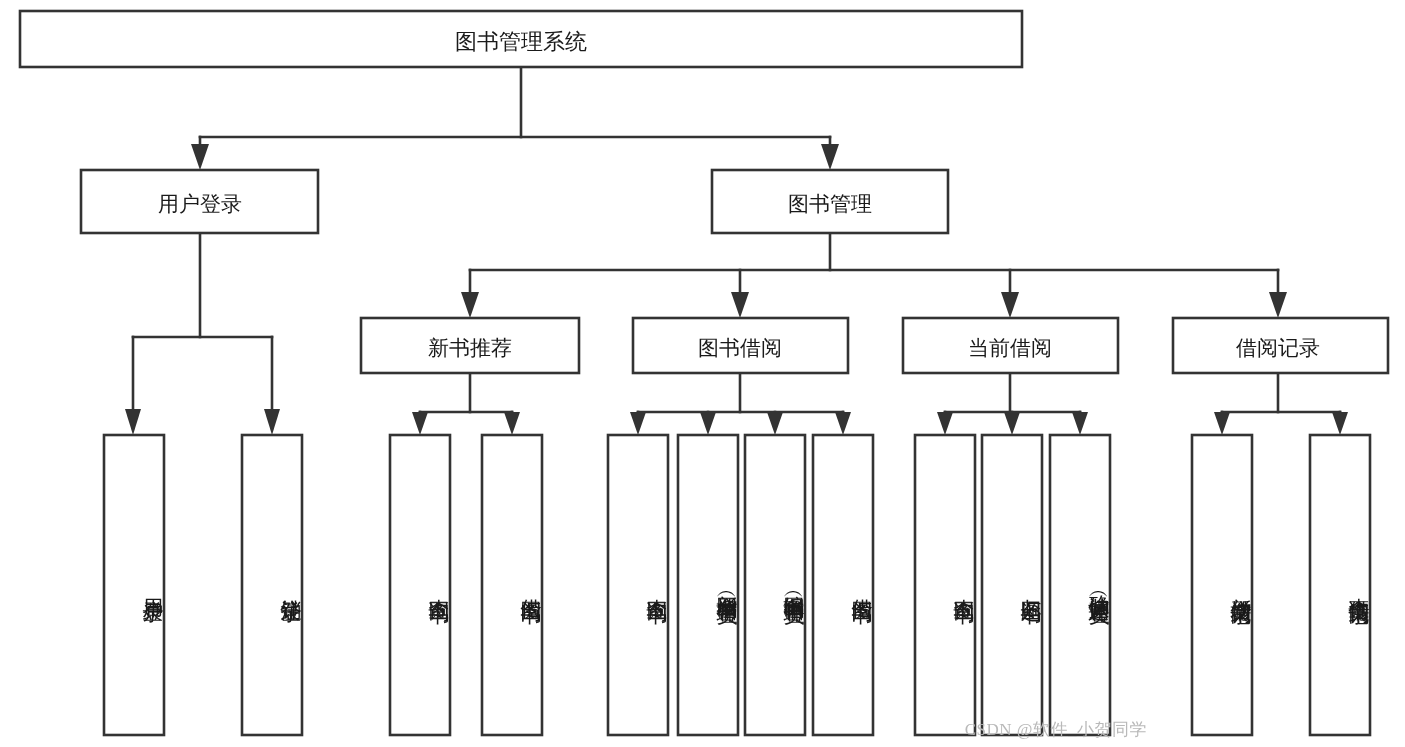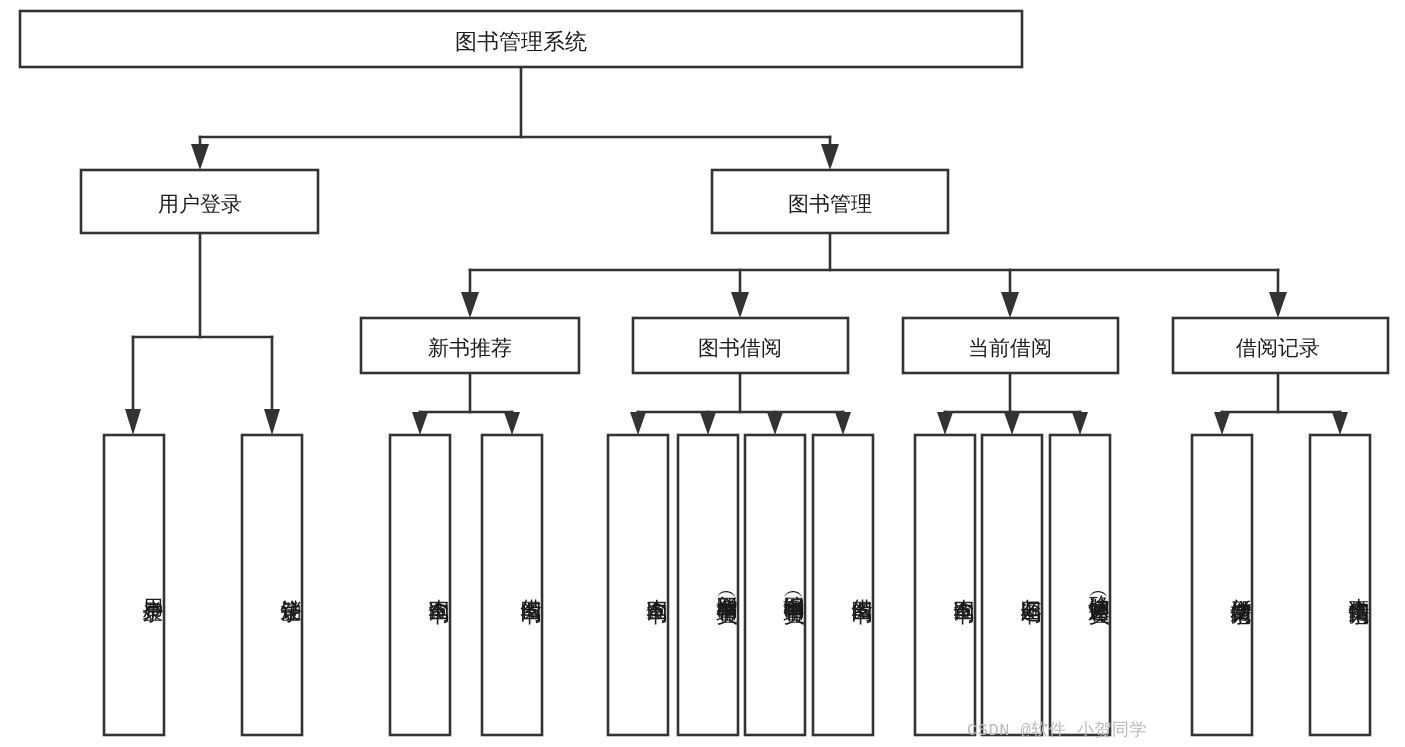--- a/index.html
+++ b/index.html
@@ -68,21 +68,21 @@
     color: #1a1a1a;
     letter-spacing: 1.5px;
     white-space: nowrap;
     text-align: center;
     pointer-events: none;
   }
   .watermark {
     position: absolute;
     right: 14px;
     bottom: 6px;
-    font-family: Liberation Mono, monospace;
+    font-family: Liberation Serif, serif;
     font-size: 17px;
     color: #b9b9b9;
     letter-spacing: 0.5px;
     white-space: nowrap;
   }
 </style>
 </head>
 <body>
 
 <div id="diagram-root">

